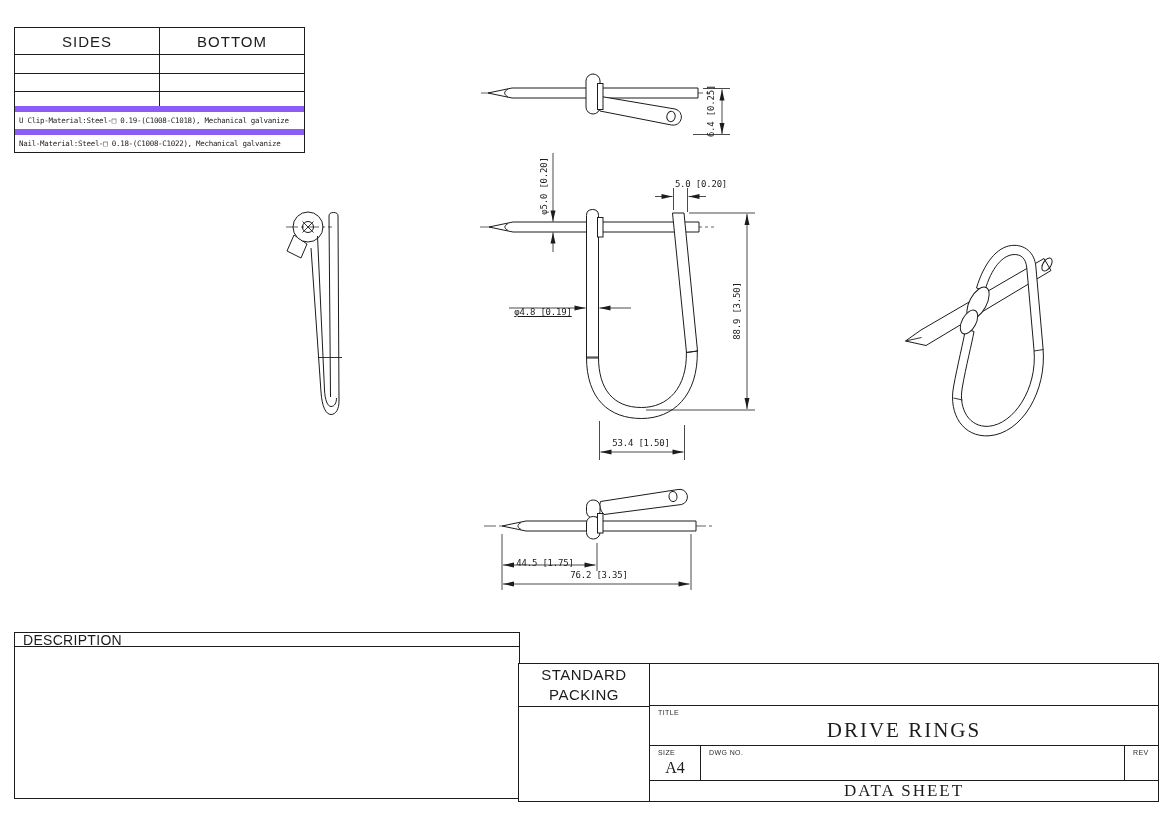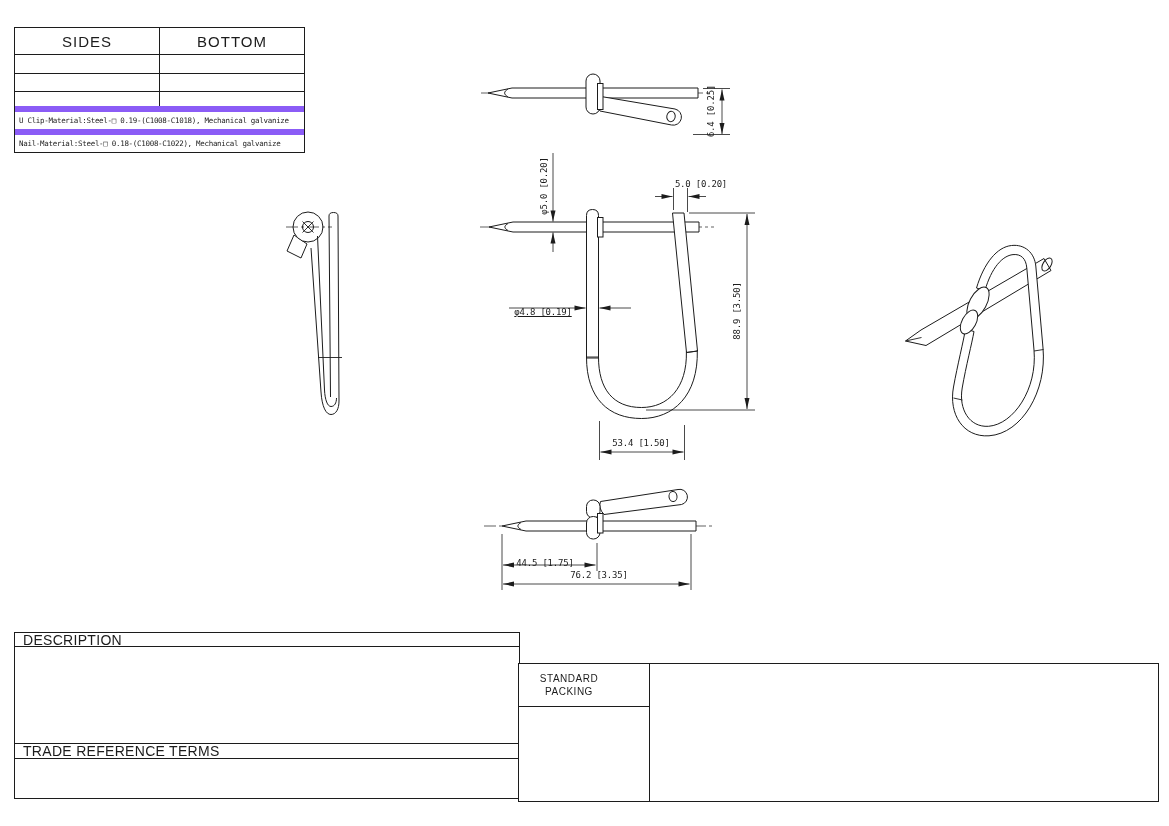--- a/index.html
+++ b/index.html
@@ -35,21 +35,21 @@
          letter-spacing:0.3px;}
   .descbox .s1{border-bottom:1px solid #1c1c1c;}
   .descbox .fill1{height:96px;}
   .descbox .s2{border-top:1px solid #1c1c1c;border-bottom:1px solid #1c1c1c;height:14px;}
   .descbox .fill2{flex:1;}
   
   .tblock{left:518px;top:663px;width:639px;height:137px;border:1.2px solid #1c1c1c;
           display:flex;background:#fff;}
   .tb-left{width:130px;border-right:1px solid #1c1c1c;display:flex;flex-direction:column;}
   .tb-sp{height:42px;border-bottom:1px solid #1c1c1c;display:flex;align-items:center;
-         text-align:center;font-size:10px;line-height:1.35;
+         justify-content:center;text-align:center;font-size:15px;line-height:1.35;
          letter-spacing:0.5px;}
   .tb-sp span{display:block;width:100px;}
   .tb-spacer{flex:1;}
   .tb-right{flex:1;display:flex;flex-direction:column;}
   .tb-empty{height:42px;border-bottom:1px solid #1c1c1c;}
   .tb-title{height:40px;border-bottom:1px solid #1c1c1c;position:relative;}
   .lbl{position:absolute;left:8px;top:3px;font-size:7px;color:#2a2a2a;letter-spacing:0.4px;}
   .big-title{position:absolute;left:0;right:0;top:12px;text-align:center;
              font-family:"Liberation Serif", serif;font-size:21px;letter-spacing:2px;}
   .tb-mid{height:35px;border-bottom:1px solid #1c1c1c;display:flex;}
@@ -186,26 +186,45 @@
         <div></div>
         <div></div>
       </div>
     <div class="note">U Clip-Material:Steel-□ 0.19-(C1008-C1018), Mechanical galvanize</div>
     <div class="note">Nail-Material:Steel-□ 0.18-(C1008-C1022), Mechanical galvanize</div>
   </div>
 
   <div class="abs descbox">
     <div class="strip s1">DESCRIPTION</div>
     <div class="fill1"></div>
-    <div class="strip s2">TRADE REFERENCE TERMS</div>
     <div class="fill2"></div>
   </div>
 
   <div class="abs tblock">
     <div class="tb-left">
       <div class="tb-sp">
         <span>STANDARD PACKING</span>
       </div>
       <div class="tb-spacer"></div>
     </div>
+    <div class="tb-right">
+      <div class="tb-empty"></div>
+      <div class="tb-title">
+        <span class="lbl">TITLE</span>
+        <div class="big-title">DRIVE RINGS</div>
+      </div>
+      <div class="tb-mid">
+        <div class="cell-size">
+          <span class="lbl">SIZE</span>
+          <div class="size-val">A4</div>
+        </div>
+        <div class="cell-dwg">
+          <span class="lbl">DWG NO.</span>
+        </div>
+        <div class="cell-rev">
+          <span class="lbl">REV</span>
+        </div>
+      </div>
+      <div class="tb-foot">DATA SHEET</div>
+    </div>
   </div>
 
 </div>
 
 </body></html>

